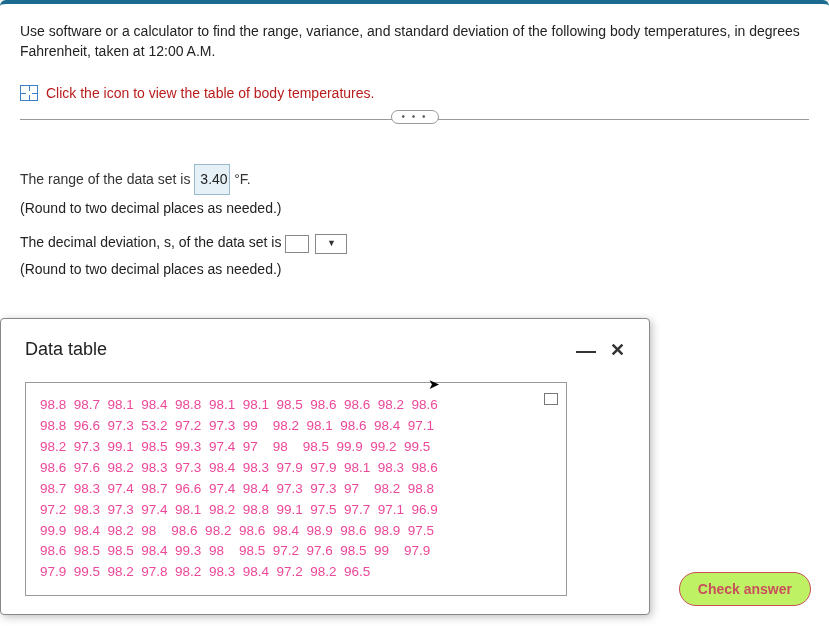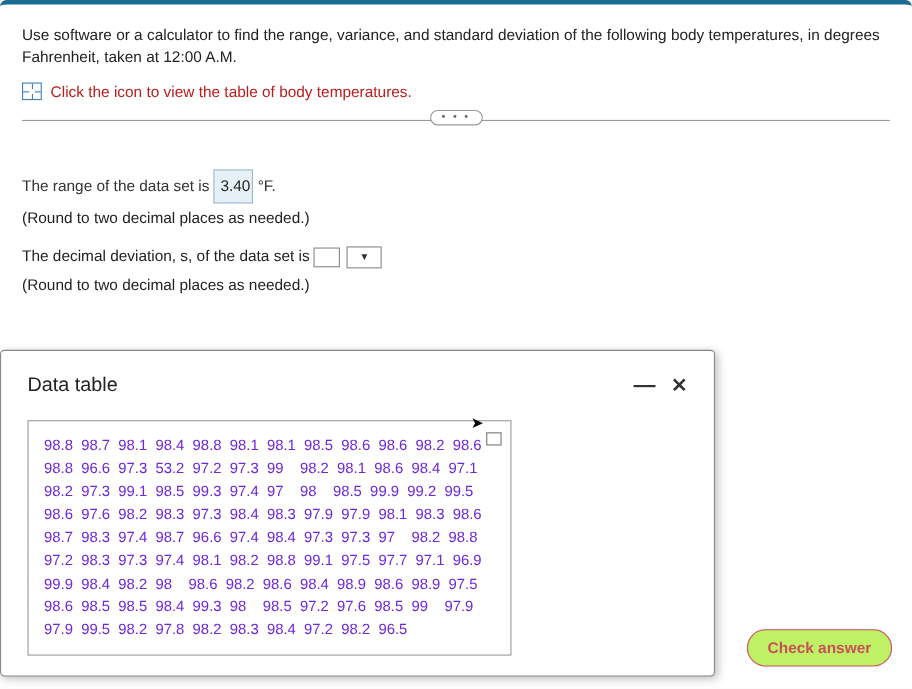--- a/index.html
+++ b/index.html
@@ -21,21 +21,21 @@
       border-radius: 6px 6px 0 0;
       margin: 0;
       padding: 18px 20px 0 20px;
       height: 100%;
       position: relative;
     }
     .question-text {
       font-size: 14px;
       color: #222;
       line-height: 1.4;
-      margin-bottom: 14px;
+      margin-bottom: 24px;
     }
     .link-row {
       display: flex;
       align-items: center;
       gap: 8px;
       margin-bottom: 18px;
     }
     .table-icon {
       width: 18px;
       height: 16px;
@@ -158,22 +158,22 @@
       cursor: pointer;
       color: #333;
       font-size: 18px;
       line-height: 1;
     }
     .data-box {
       border: 1px solid #999;
       padding: 12px 14px;
       font-size: 13.5px;
       font-family: Arial, sans-serif;
-      color: #6d28d9;
-      width: 440px;
+      color: #ec4899;
+      width: 542px;
       position: relative;
     }
     .data-row {
       white-space: pre;
       line-height: 1.55;
     }
     .print-icon {
       position: absolute;
       right: 8px;
       top: 10px;

